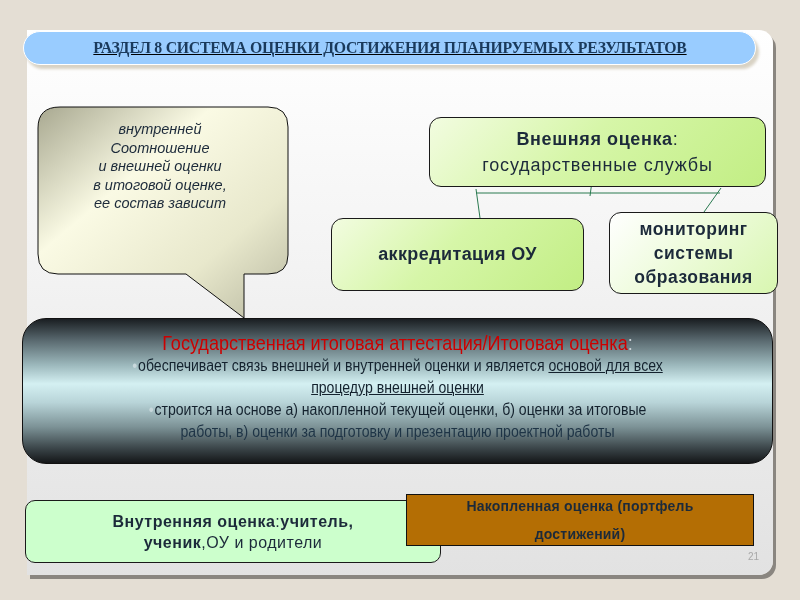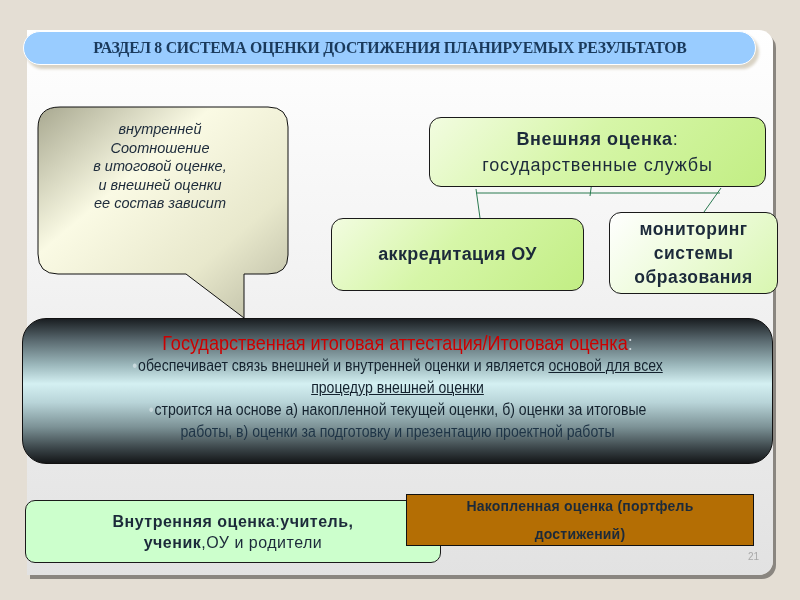--- a/index.html
+++ b/index.html
@@ -18,21 +18,21 @@
       box-shadow: 3px 4px 0 #8a8680;
     }
     .title-bar {
       position: absolute;
       left: 23px; top: 31px;
       width: 733px; height: 34px;
       background: #99ccff;
       border-radius: 17px;
       box-shadow: 3px 4px 3px #d8d2c4;
       border: 1px solid #ffffff;
-      display: flex; align-items: center; justify-content: center;
+      display: flex; align-items: center; justify-content: center; text-decoration: underline;
     }
     .title-bar span {
       font-family: "Liberation Serif", serif;
       font-weight: bold;
       font-size: 17px;
       color: #1a3a5c;
       letter-spacing: -0.3px;
       transform: scaleX(0.93);
       white-space: nowrap;
     }
@@ -142,22 +142,22 @@
       <stop offset="35%" stop-color="#fafae4"></stop>
       <stop offset="70%" stop-color="#e8e8cc"></stop>
       <stop offset="100%" stop-color="#b8b8a0"></stop>
     </linearGradient>
   </defs>
   <path d="M 60 107 L 268 107 Q 288 107 288 127 L 288 255 Q 288 274 268 274 L 244 274 L 244 318 L 186 274 L 58 274 Q 38 274 38 254 L 38 128 Q 38 107 60 107 Z" fill="url(#bubbleGrad)" stroke="#111" stroke-width="1"></path>
 </svg>
 <div class="bubble-text">
   <div>внутренней</div>
   <div>Соотношение</div>
+  <div>и внешней оценки</div>
   <div>в итоговой  оценке,</div>
-  <div>и внешней оценки</div>
   <div>ее состав зависит</div>
 </div>
 
 <svg class="connector" width="800" height="600">
   <line x1="592" y1="181" x2="590" y2="196" stroke="#2a7a50" stroke-width="1"></line>
   <line x1="476" y1="193" x2="720" y2="193" stroke="#2a7a50" stroke-width="1"></line>
   <line x1="476" y1="189" x2="480" y2="218" stroke="#2a7a50" stroke-width="1"></line>
   <line x1="721" y1="188" x2="704" y2="212" stroke="#2a7a50" stroke-width="1"></line>
 </svg>
 

